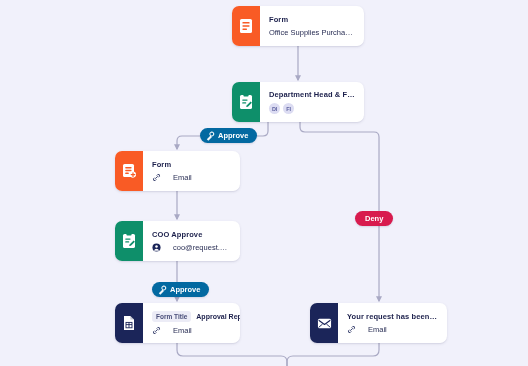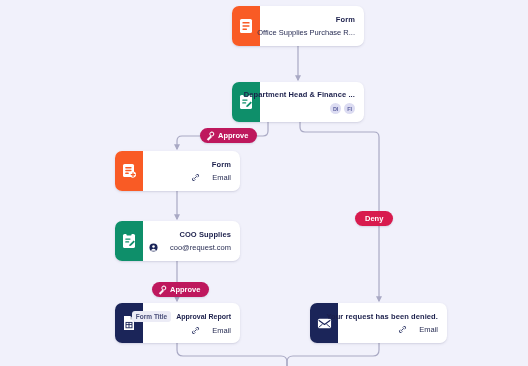--- a/index.html
+++ b/index.html
@@ -47,21 +47,20 @@
     justify-content: center;
   }
   .node-body {
     flex: 1 1 auto;
     min-width: 0;
     padding: 7px 9px 7px 9px;
     display: flex;
     flex-direction: column;
     justify-content: center;
     gap: 4px;
-    align-items: flex-end;
   }
   .node-title {
     font-size: 7.5px;
     font-weight: bold;
     color: #1b1f4b;
     white-space: nowrap;
     overflow: hidden;
     text-overflow: ellipsis;
     letter-spacing: 0.1px;
   }
@@ -134,21 +133,21 @@
     gap: 3px;
     height: 15px;
     padding: 0 9px 0 5px;
     border-radius: 9px;
     font-size: 7.5px;
     font-weight: bold;
     color: #ffffff;
     white-space: nowrap;
     box-shadow: 0 1px 2px rgba(30,30,80,0.13);
   }
-  .pill-approve { background: #be185d; }
+  .pill-approve { background: #0369a1; }
   .pill-deny    { background: #d81b4e; padding: 0 10px; justify-content: center; }
 
   .pill-icon {
     display: flex;
     align-items: center;
     justify-content: center;
     width: 10px;
     height: 10px;
   }
 
@@ -265,21 +264,21 @@
     <div class="node-icon ic-green">
       <svg width="14" height="16" viewBox="0 0 14 16" aria-hidden="true">
         <rect x="1" y="1" width="12" height="14" rx="1.6" fill="#ffffff"></rect>
         <rect x="4.4" y="0" width="5.2" height="2.6" rx="1" fill="#0e8f6a"></rect>
         <rect x="3.2" y="5.4" width="5.4" height="1.3" rx="0.6" fill="#0e8f6a"></rect>
         <rect x="3.2" y="8.2" width="4" height="1.3" rx="0.6" fill="#0e8f6a"></rect>
         <path d="M7.6 11.4 L11.6 7.4 L12.9 8.7 L8.9 12.7 L7.2 13.1 Z" fill="#0e8f6a"></path>
       </svg>
     </div>
     <div class="node-body">
-      <div class="node-title">COO Supplies</div>
+      <div class="node-title">COO Approve</div>
       <div class="sub-row">
         <span class="person-icon">
           <svg width="9" height="9" viewBox="0 0 12 12" aria-hidden="true">
             <circle cx="6" cy="6" r="5.4" fill="#1b2559"></circle>
             <circle cx="6" cy="4.6" r="1.7" fill="#ffffff"></circle>
             <path d="M2.6 10.2 A3.6 3.6 0 0 1 9.4 10.2 Z" fill="#ffffff"></path>
           </svg>
         </span>
         <span class="node-sub">coo@request.com</span>
       </div>

